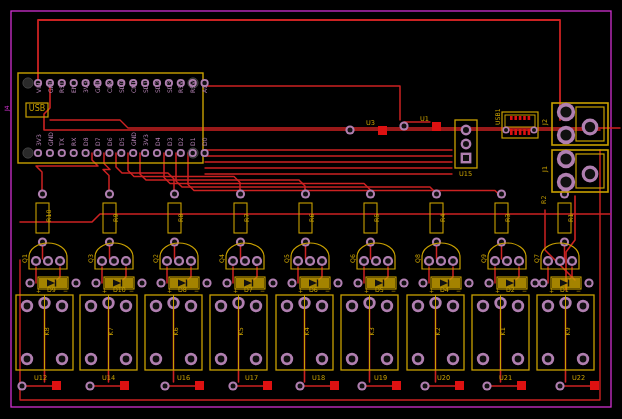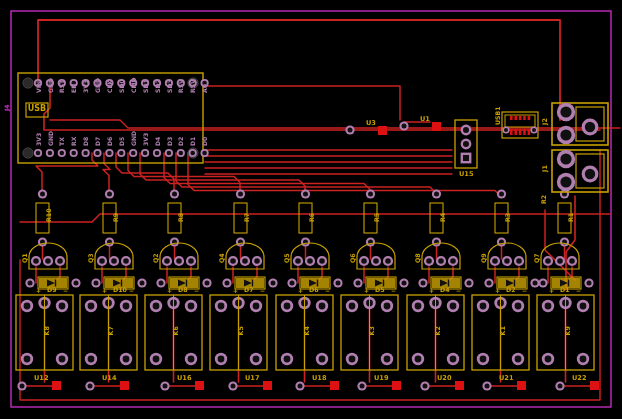--- a/index.html
+++ b/index.html
@@ -1,19 +1,19 @@
 <!DOCTYPE html>
 <html><head>
 <meta charset="utf-8">
 <title>PCB Layout</title>
 <style>
   html,body{margin:0;padding:0;background:#000;}
   body{width:622px;height:419px;overflow:hidden;
        font-family:"DejaVu Sans",sans-serif;}
-  #board{position:relative;width:622px;height:419px;background:#c2410c;font-weight:bold;}
+  #board{position:relative;width:622px;height:419px;background:#c2410c;}
   svg{display:block;}
 </style>
 </head>
 <body>
 
 <div id="board">
 <svg id="pcb" width="622" height="419" viewBox="0 0 622 419" xmlns="http://www.w3.org/2000/svg">
   <rect x="0" y="0" width="622" height="419" fill="#000000"></rect>
   <g id="g-outline">
         <rect x="11" y="11" width="600" height="396" fill="none" stroke="#d030d0" stroke-width="1.3"></rect>

